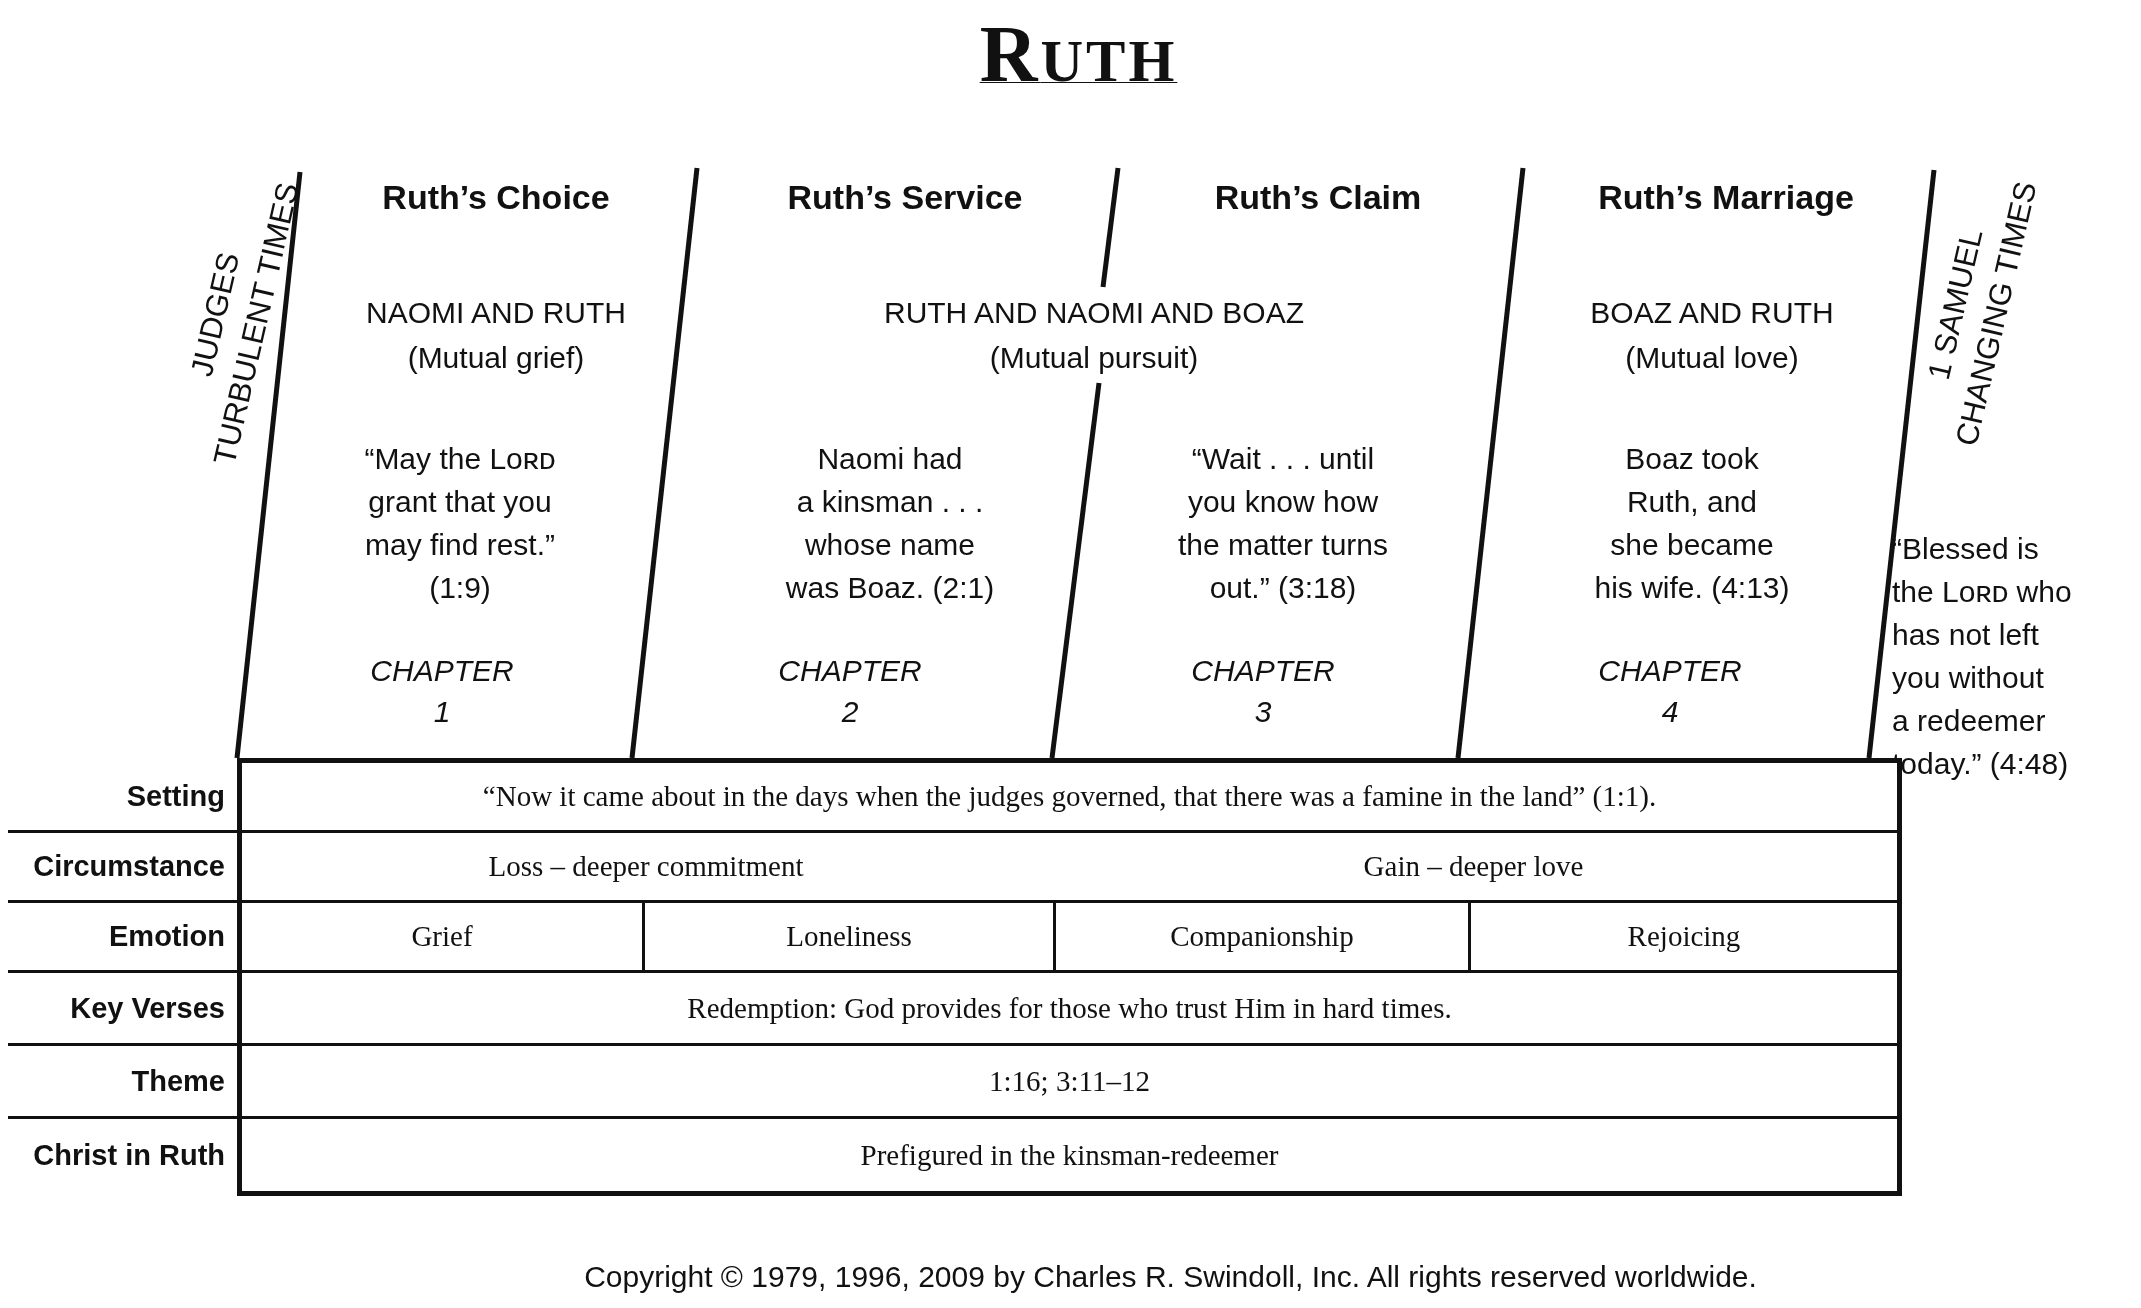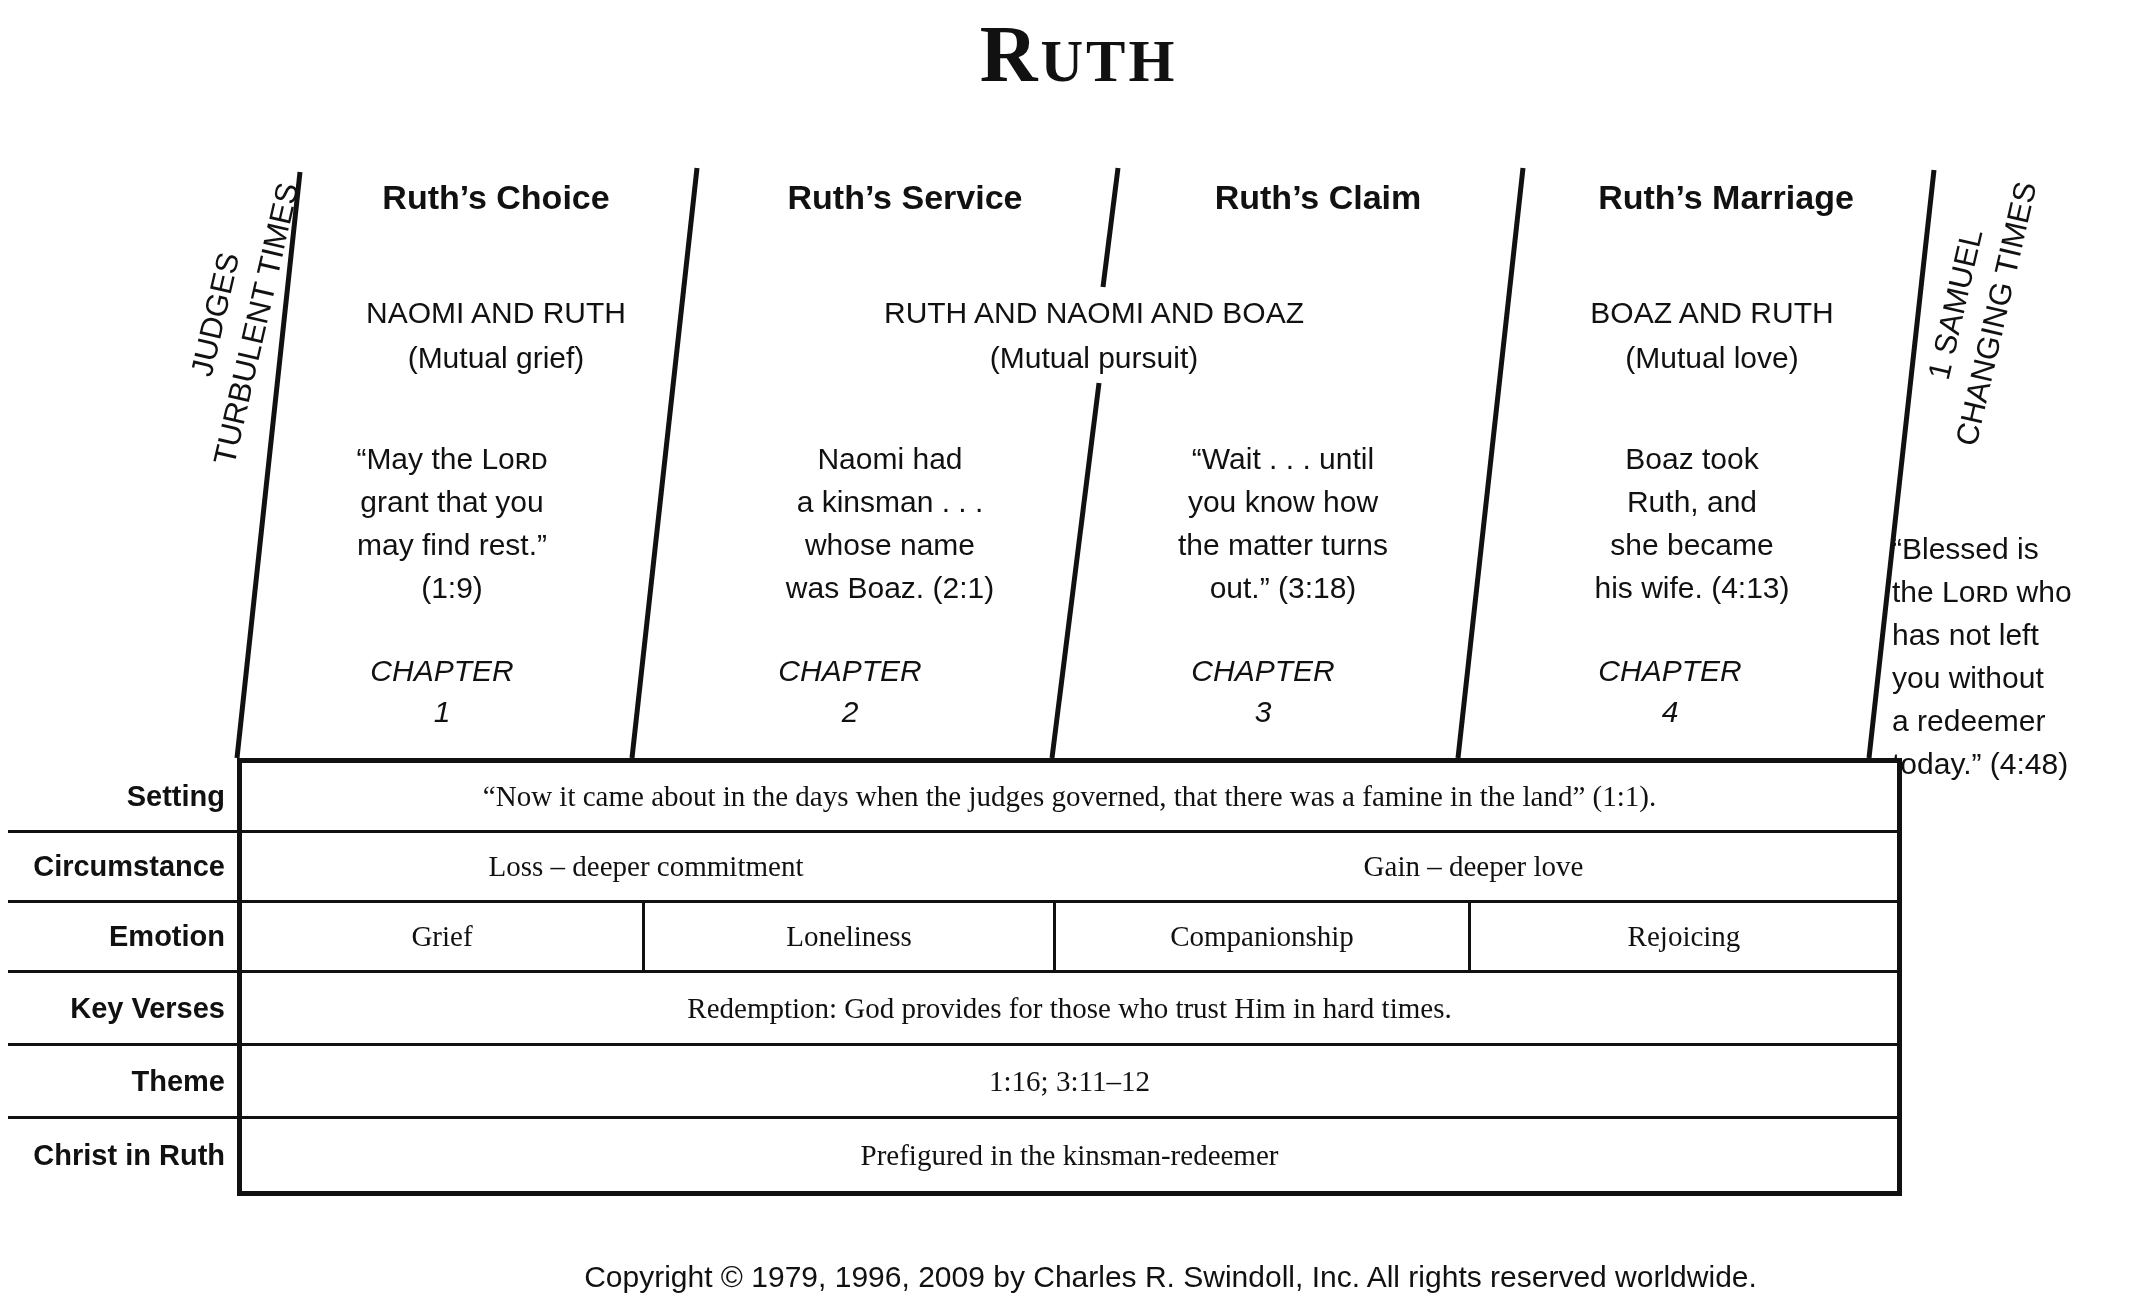--- a/index.html
+++ b/index.html
@@ -2,40 +2,40 @@
 <html><head>
 <meta charset="utf-8">
 <style>
   html,body{margin:0;padding:0;background:#fff;}
   .page{
     position:relative;width:2141px;height:1308px;background:#fff;overflow:hidden;
     font-family:"Liberation Sans","DejaVu Sans",sans-serif;color:#111;
   }
   
   .title{position:absolute;left:16px;right:0;top:6px;text-align:center;z-index:3;
-         font-family:"Liberation Serif","DejaVu Serif",serif;font-weight:700;letter-spacing:3px;}
+         font-family:"Liberation Serif","DejaVu Serif",serif;font-weight:700;letter-spacing:3px;text-decoration:underline;}
   .title-initial{font-size:80px;line-height:96px;}
   .title-rest{font-size:59px;line-height:96px;}
   
   .lines{position:absolute;left:0;top:0;z-index:1;}
   
   .rot{position:absolute;width:420px;height:92px;text-align:center;z-index:2;
        font-size:31px;line-height:42px;transform:rotate(-77deg);}
   .rot-left{left:30px;top:274px;}
   .rot-right{left:1770px;top:264px;}
   
   .col-header{position:absolute;top:178px;width:400px;text-align:center;
               font-size:34px;font-weight:700;z-index:2;}
   .h1{left:296px;} .h2{left:705px;} .h3{left:1118px;} .h4{left:1526px;}
   .subject{position:absolute;top:290px;width:400px;text-align:center;
            font-size:30px;line-height:45px;z-index:2;}
   .s1{left:296px;} .s-shared{left:874px;width:440px;} .s4{left:1512px;}
   .quote{position:absolute;top:437px;width:400px;text-align:center;
          font-size:30px;line-height:43px;white-space:pre-line;z-index:2;}
-  .q1{left:252px;} .q2{left:690px;} .q3{left:1083px;} .q4{left:1492px;}
+  .q1{left:260px;} .q2{left:690px;} .q3{left:1083px;} .q4{left:1492px;}
   .chapter{position:absolute;top:650px;width:400px;text-align:center;
            font-style:italic;font-size:30px;line-height:41px;z-index:2;}
   .c1{left:242px;} .c2{left:650px;} .c3{left:1063px;} .c4{left:1470px;}
   
   .right-quote{position:absolute;left:1892px;top:527px;width:250px;text-align:left;
                font-size:30px;line-height:43px;white-space:pre-line;z-index:2;}
   
   .row-labels{position:absolute;left:8px;top:763px;width:229px;height:428px;
               display:flex;flex-direction:column;z-index:2;}
   .row-label{display:flex;align-items:center;justify-content:flex-end;

